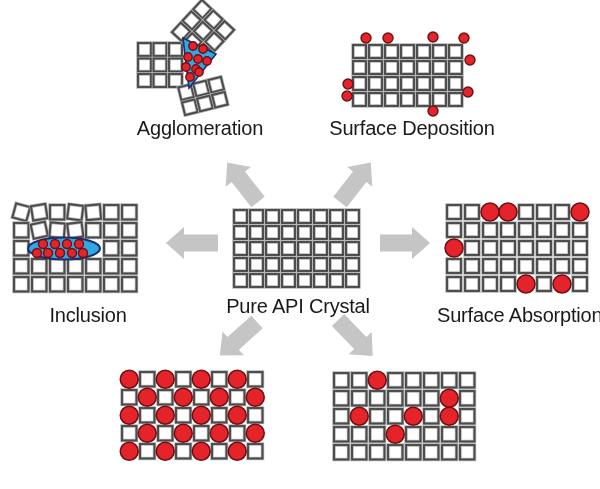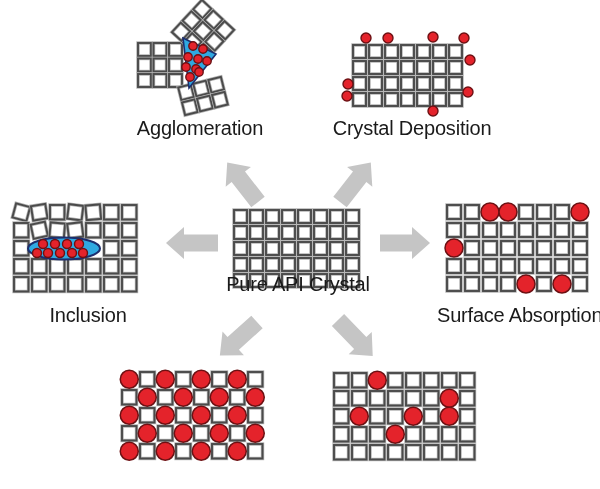--- a/index.html
+++ b/index.html
@@ -528,17 +528,17 @@
         <circle cx="198" cy="59" r="4.2" fill="#e4232b" stroke="#6d1013" stroke-width="1.4"></circle>
         <circle cx="207" cy="61" r="4.2" fill="#e4232b" stroke="#6d1013" stroke-width="1.4"></circle>
         <circle cx="186" cy="67" r="4.2" fill="#e4232b" stroke="#6d1013" stroke-width="1.4"></circle>
         <circle cx="196" cy="69" r="4.2" fill="#e4232b" stroke="#6d1013" stroke-width="1.4"></circle>
         <circle cx="190" cy="77" r="4.2" fill="#e4232b" stroke="#6d1013" stroke-width="1.4"></circle>
         <circle cx="199" cy="72" r="4.2" fill="#e4232b" stroke="#6d1013" stroke-width="1.4"></circle>
       </g>
     </svg>
 
   <div class="lbl" style="left:200px;top:117px">Agglomeration</div>
-  <div class="lbl" style="left:412px;top:117px">Crystal Deposition</div>
+  <div class="lbl" style="left:412px;top:117px">Surface Deposition</div>
   <div class="lbl" style="left:88px;top:304px">Inclusion</div>
-  <div class="lbl" style="left:298px;top:273px">Pure API Crystal</div>
+  <div class="lbl" style="left:298px;top:295px">Pure API Crystal</div>
   <div class="lbl lbl-left" style="left:437px;top:304px">Surface Absorption</div>
 </div>
 
 </body></html>

